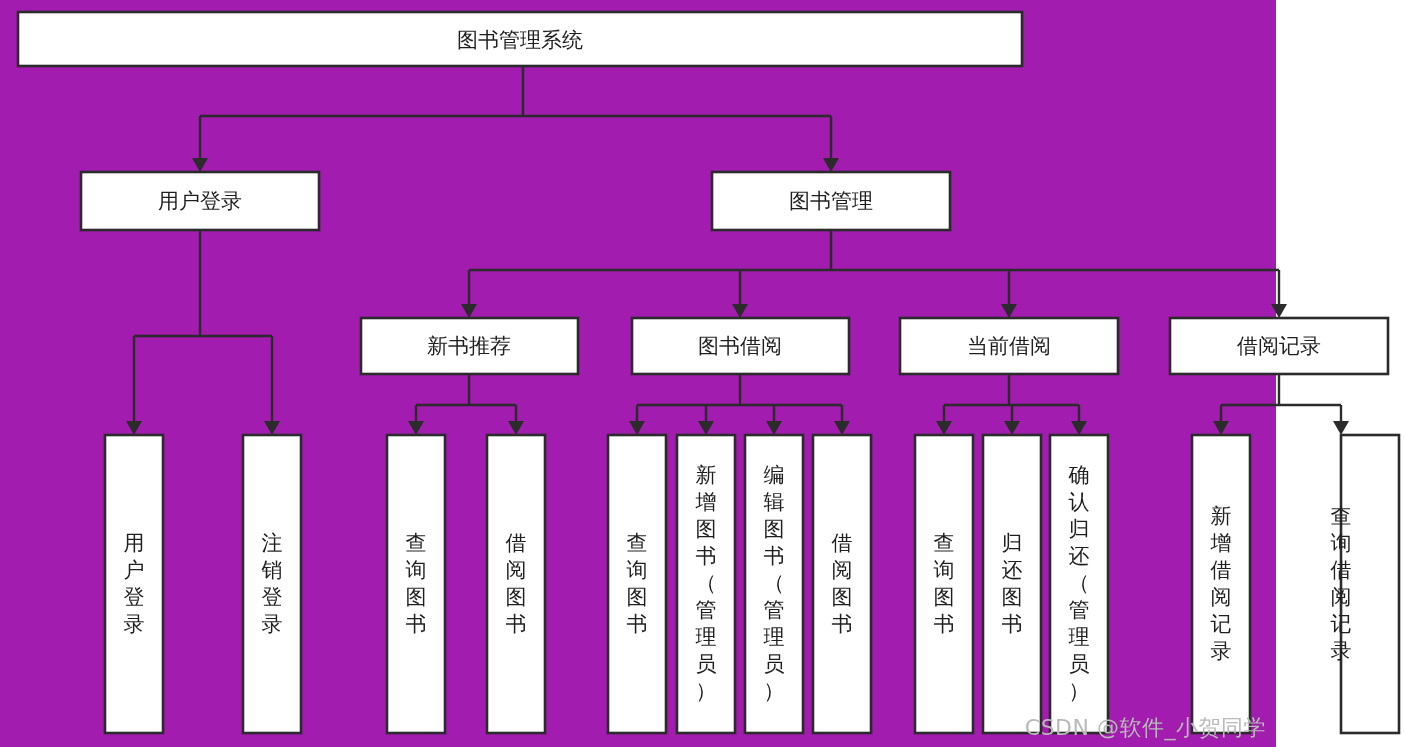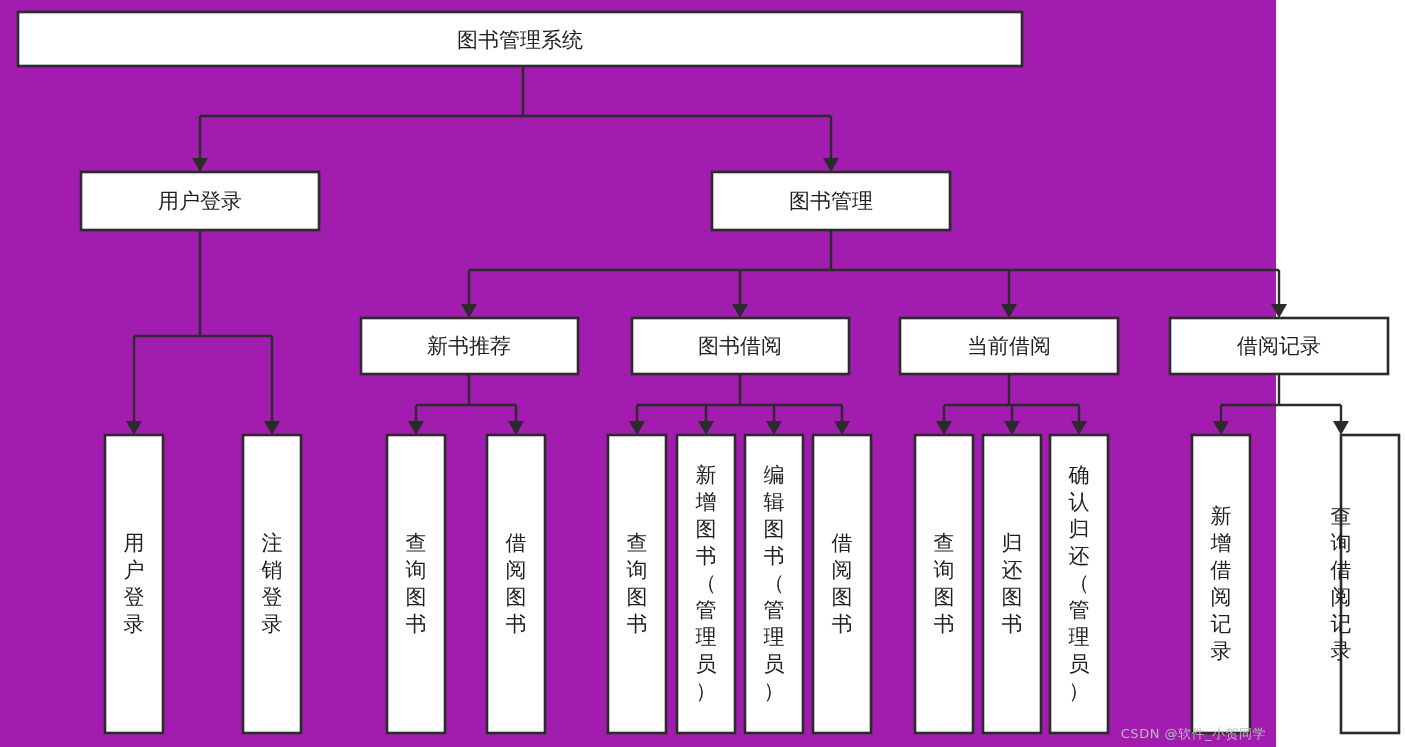--- a/index.html
+++ b/index.html
@@ -53,21 +53,21 @@
   }
   .label-v {
     font-size: 21px;
     text-anchor: middle;
   }
   .watermark {
     position: absolute;
     right: 10px;
     bottom: 4px;
     font-family: "DejaVu Sans", "Liberation Sans", sans-serif;
-    font-size: 13px;
+    font-size: 22px;
     color: #b9b9b9;
     letter-spacing: 0.5px;
     white-space: nowrap;
     pointer-events: none;
   }
 </style>
 </head>
 <body>
 
 <div id="diagram-root">

